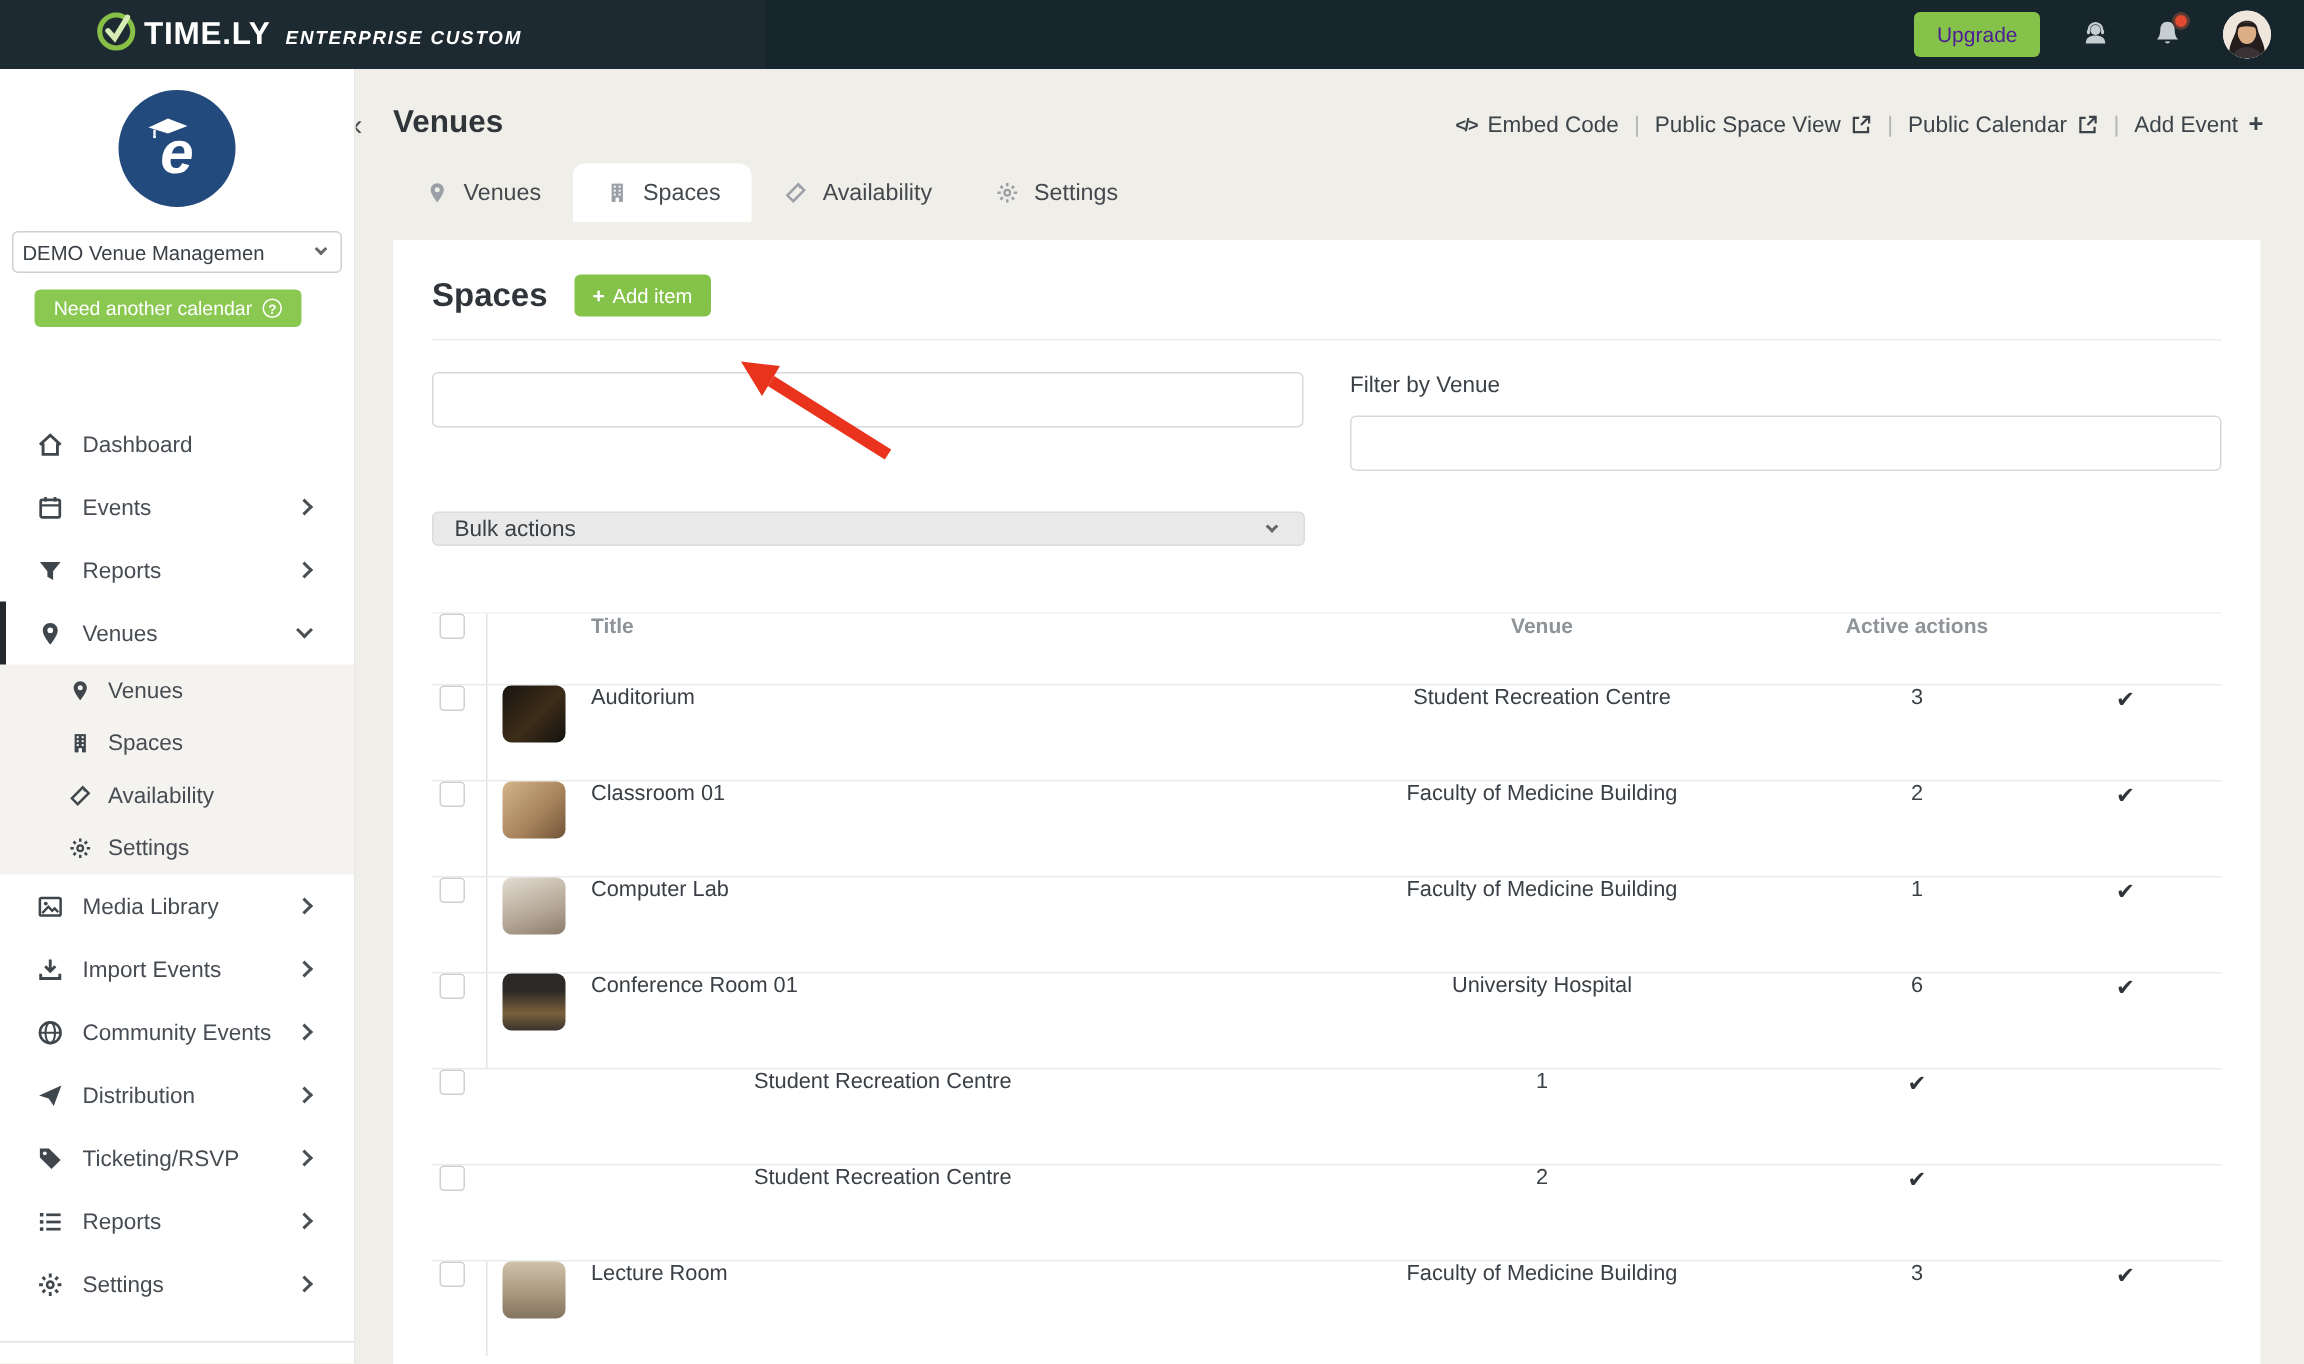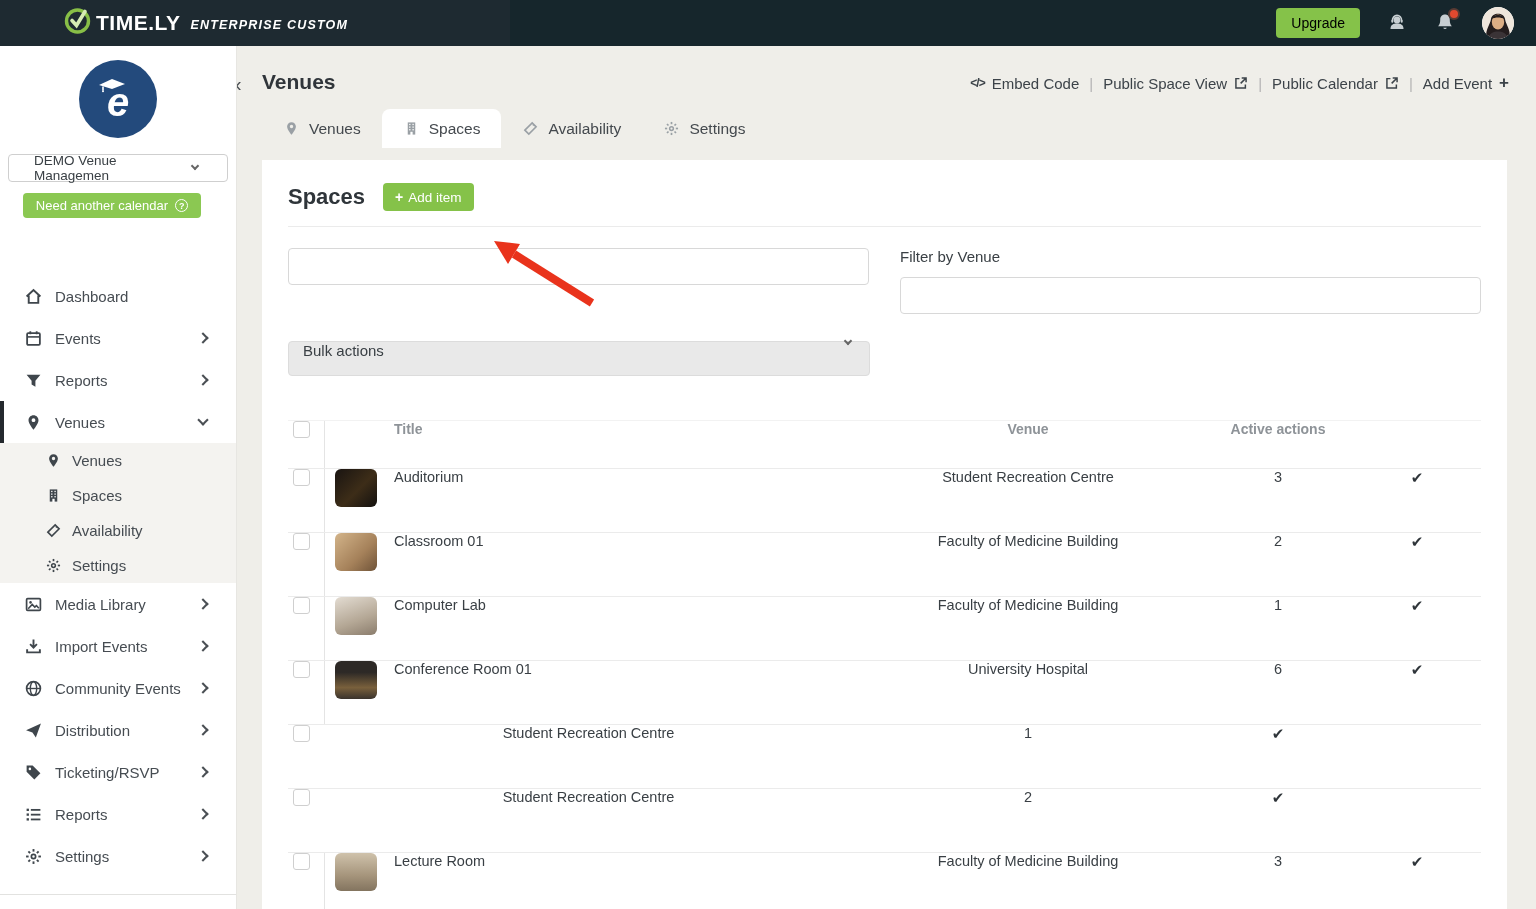--- a/index.html
+++ b/index.html
@@ -5,31 +5,31 @@
   * { margin:0; padding:0; box-sizing:border-box; }
   html,body { width:1536px; height:909px; overflow:hidden; font-family:"Liberation Sans", sans-serif; background:#efeee9; }
 
   
   .topbar { position:absolute; left:0; top:0; width:1536px; height:46px; background:#16262c; display:flex; align-items:center; z-index:50; }
   .topbar::before { content:""; position:absolute; left:0; top:0; width:510px; height:46px; background:#1e2a31; }
   .brand { position:relative; display:flex; align-items:center; margin-left:63px; gap:4px; }
   .brand-name { color:#fff; font-weight:bold; font-size:21px; letter-spacing:.5px; }
   .brand-suffix { color:#fff; font-style:italic; font-weight:bold; font-size:12.5px; letter-spacing:1.2px; margin-left:6px; margin-top:4px; }
   .topbar-right { position:absolute; right:22px; top:0; height:46px; display:flex; align-items:center; gap:26px; }
-  .upgrade-btn { background:#85c249; color:#000000; font-size:14px; border:none; border-radius:4px; padding:7px 15px; cursor:pointer; }
+  .upgrade-btn { background:#85c249; color:#4c1d95; font-size:14px; border:none; border-radius:4px; padding:7px 15px; cursor:pointer; }
   .tb-icon { width:22px; height:22px; color:#c7ced2; position:relative; }
   .badge-dot { position:absolute; right:-4px; top:-4px; width:12px; height:12px; border-radius:50%; background:#e2492f; border:2px solid #5a3a33; }
   .avatar { width:32px; height:32px; border-radius:50%; overflow:hidden; background:#fff; cursor:pointer; }
 
   
   .sidebar { position:absolute; left:0; top:46px; width:237px; height:863px; background:#fff; border-right:1px solid #e7e6e2; z-index:40; }
   .logo-circle { width:78px; height:78px; border-radius:50%; background:#234a7c; margin:14px auto 0 auto; display:flex; align-items:center; justify-content:center; position:relative; }
   .logo-e { color:#fff; font-size:40px; font-weight:bold; font-style:italic; line-height:1; margin-top:6px; }
   .logo-cap { position:absolute; left:16px; top:16px; width:34px; height:18px; }
-  .cal-select { margin:16px 8px 0 8px; height:28px; border:1px solid #cfcfcf; border-radius:4px; background:#fff; display:flex; align-items:center; justify-content:space-between; padding:0 25px; font-size:13.5px; color:#3a4045; cursor:pointer; }
+  .cal-select { margin:16px 8px 0 8px; height:28px; border:1px solid #cfcfcf; border-radius:4px; background:#fff; display:flex; align-items:center; justify-content:space-between; padding:0 6px; font-size:13.5px; color:#3a4045; cursor:pointer; }
   .need-cal-btn { margin:11px 23px 0 23px; height:25px; width:178px; background:#8bc852; border:none; border-radius:4px; color:#fff; font-size:13px; display:flex; align-items:center; justify-content:center; gap:7px; cursor:pointer; }
   .q-circ { width:13px; height:13px; border-radius:50%; border:1.4px solid #fff; font-size:9px; display:flex; align-items:center; justify-content:center; font-weight:bold; }
   .nav { margin-top:57px; }
   .nav-item { height:42px; display:flex; align-items:center; padding-left:25px; padding-right:25px; color:#464c52; font-size:15px; cursor:pointer; position:relative; }
   .nav-item.active { border-left:4px solid #24292e; padding-left:21px; }
   .nicon { width:17px; height:17px; margin-right:13px; color:#3f464c; flex:0 0 auto; display:flex; align-items:center; justify-content:center; }
   .nlabel { flex:1; }
   .chev { width:8px; height:8px; border-right:2px solid #4a4f54; border-bottom:2px solid #4a4f54; transform:rotate(-45deg); margin-right:4px; }
   .chev.down { transform:rotate(45deg); margin-top:-4px; }
   .chev.sm { width:6px; height:6px; border-color:#666; }
@@ -58,21 +58,21 @@
   .panel { position:absolute; left:25px; right:29px; top:114px; bottom:-20px; background:#fff; padding:0 26px; }
   .panel-heading-row { display:flex; align-items:center; gap:18px; padding-top:23px; }
   .panel-heading { font-size:22px; font-weight:bold; color:#2f353a; }
   .add-item-btn { background:#85c249; color:#fff; border:none; border-radius:4px; font-size:13.5px; padding:6px 12px; display:flex; align-items:center; gap:5px; cursor:pointer; }
   .add-plus { font-weight:bold; font-size:14px; }
   .heading-divider { border-bottom:1px solid #ebebeb; margin-top:15px; }
 
   .filters-grid { display:grid; grid-template-columns:1fr 1fr; column-gap:31px; margin-top:21px; }
   .filter-label { font-size:15px; color:#3a4045; margin-bottom:12px; }
   .filter-input { width:100%; height:37px; border:1px solid #d8d8d8; border-radius:4px; font-size:14px; padding:0 10px; color:#3a4045; outline:none; }
-  .bulk-select { margin-top:27px; width:calc(50% - 15px); height:35px; background:#e9e9e9; border:1px solid #dcdcdc; border-radius:4px; display:flex; align-items:flex-start; justify-content:space-between; padding:0 14px; font-size:15px; color:#3a4045; cursor:pointer; }
+  .bulk-select { margin-top:27px; width:calc(50% - 15px); height:23px; background:#e9e9e9; border:1px solid #dcdcdc; border-radius:4px; display:flex; align-items:center; justify-content:space-between; padding:0 14px; font-size:15px; color:#3a4045; cursor:pointer; }
 
   .table { margin-top:44px; }
   .t-header, .t-row { display:grid; grid-template-columns:36px 1fr 350px 150px 128px; align-items:stretch; }
   .t-header { height:48px; border-top:1px solid #f2f2f2; }
   .t-row { height:64px; border-top:1px solid #ebebeb; }
   .cell { display:flex; align-items:flex-start; }
   .c-check { justify-content:flex-start; padding-left:5px; }
   .c-main { border-left:1px solid #e4e4e4; padding-left:10px; gap:17px; }
   .c-center { justify-content:center; }
   .th { font-size:14px; font-weight:bold; color:#8e9398; }

